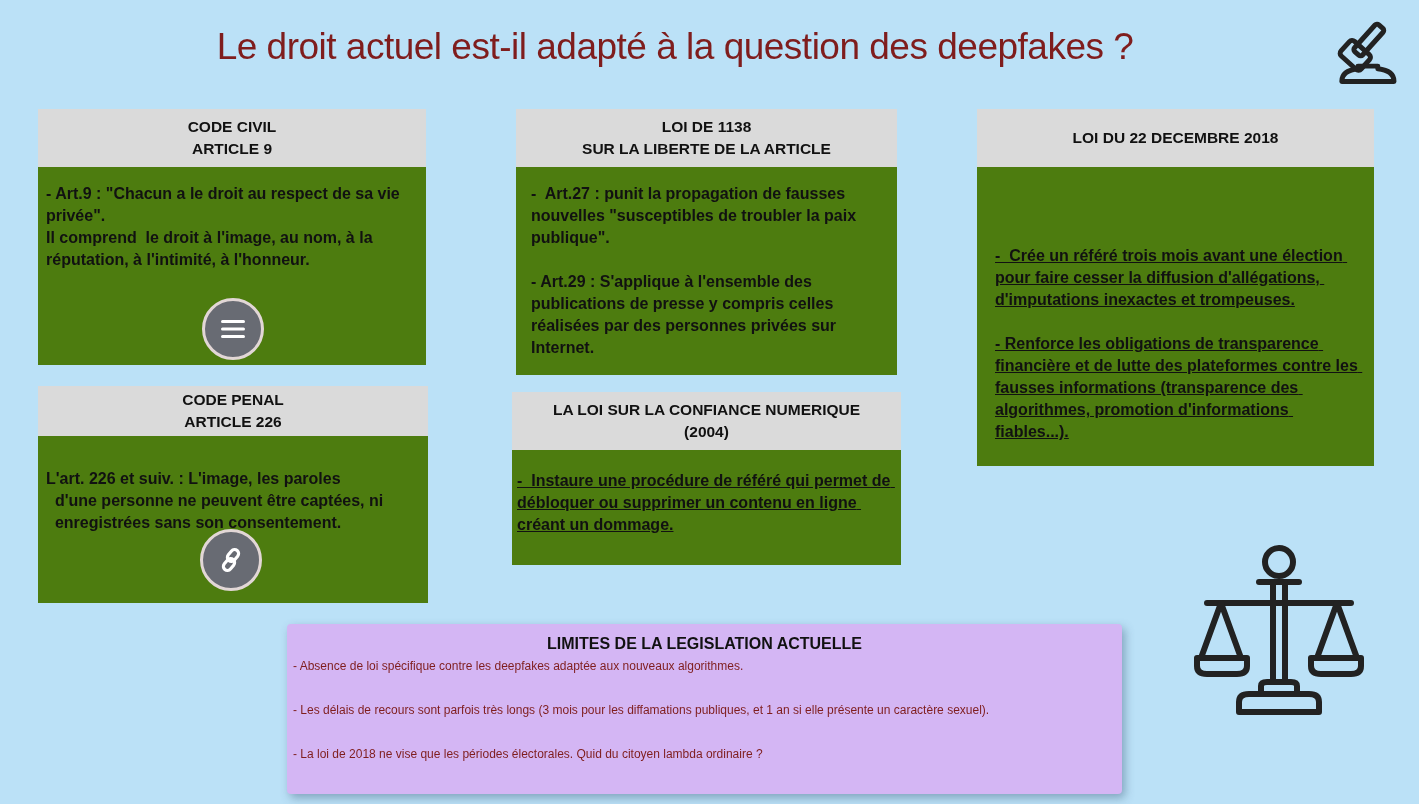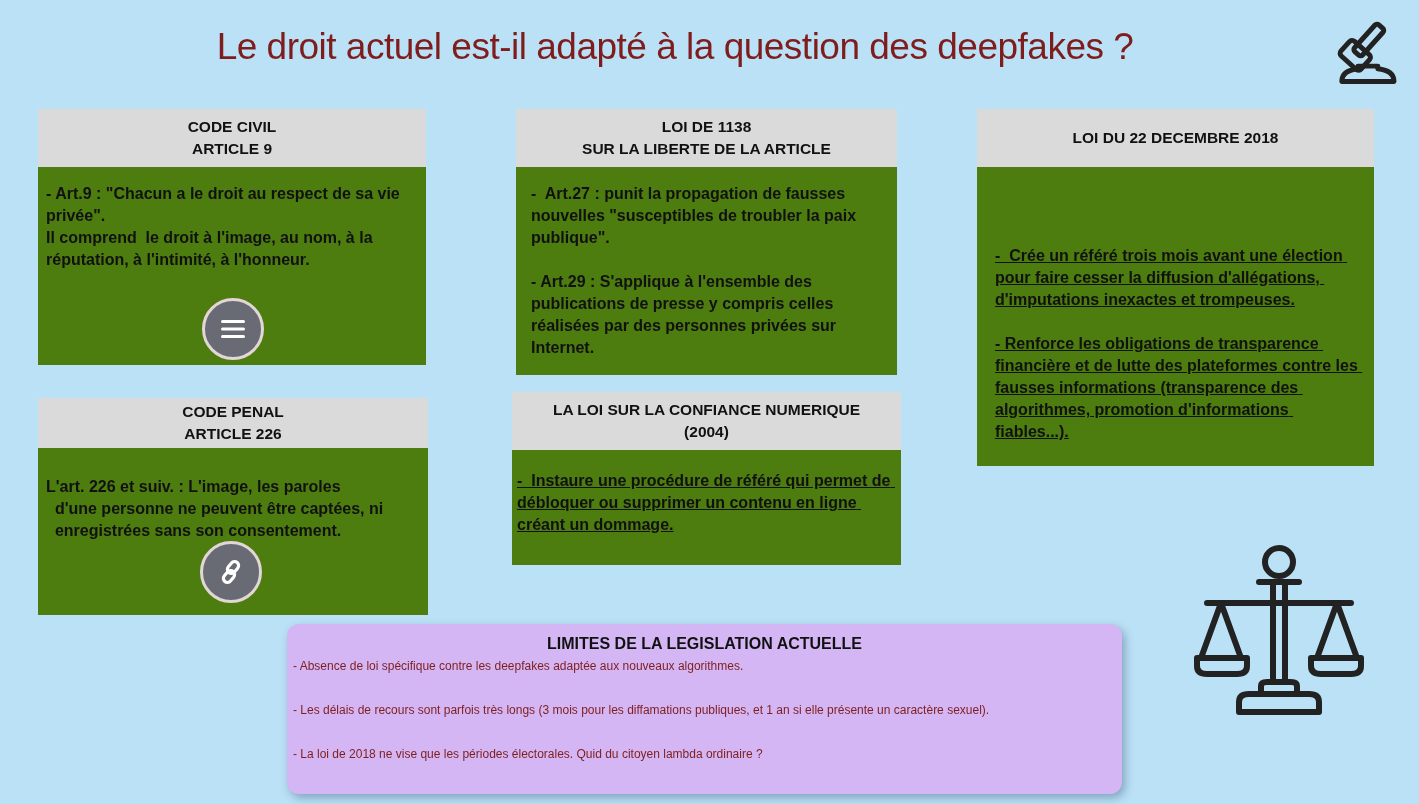--- a/index.html
+++ b/index.html
@@ -28,23 +28,23 @@
   }
   .card .body {
     font-weight: bold; font-size: 16px; line-height: 22px;
     white-space: pre-wrap; padding: 0 8px;
   }
 
   .c1 { left: 38px; top: 109px; width: 388px; height: 256px; }
   .c1 .head { height: 58px; }
   .c1 .body { padding-top: 16px; }
 
-  .c2 { left: 38px; top: 398px; width: 390px; height: 217px; }
+  .c2 { left: 38px; top: 386px; width: 390px; height: 217px; }
   .c2 .head { height: 50px; }
-  .c2 .body { padding-top: 8px; margin-top: 20px; }
+  .c2 .body { padding-top: 32px; }
 
   .c3 { left: 516px; top: 109px; width: 381px; height: 266px; }
   .c3 .head { height: 58px; }
   .c3 .body { padding: 16px 20px 0 15px; }
 
   .c4 { left: 512px; top: 392px; width: 389px; height: 173px; }
   .c4 .head { height: 58px; }
   .c4 .body { padding-top: 20px; padding-left: 5px; text-decoration: underline; }
 
   .c5 { left: 977px; top: 109px; width: 397px; height: 357px; }
@@ -54,21 +54,21 @@
   .round-btn {
     position: absolute; width: 62px; height: 62px; border-radius: 50%;
     background: #686b73; border: 3px solid #e2d7d6;
     display: flex; align-items: center; justify-content: center; cursor: pointer;
   }
   .c1 .round-btn { left: 164px; top: 189px; }
   .c2 .round-btn { left: 162px; top: 143px; }
 
   .limits {
     position: absolute; left: 287px; top: 624px; width: 835px; height: 170px;
-    background: #d4b6f4; border-radius: 12px;
+    background: #d4b6f4; border-radius: 4px;
     box-shadow: 3px 4px 10px rgba(60,90,120,0.45);
     padding: 9px 6px 0 6px;
   }
   .limits .lhead {
     text-align: center; font-weight: bold; font-size: 16px; line-height: 22px;
   }
   .limits .lbody {
     font-size: 12px; line-height: 22px; white-space: pre-wrap; color: #7f1d1d;
   }
 </style>

